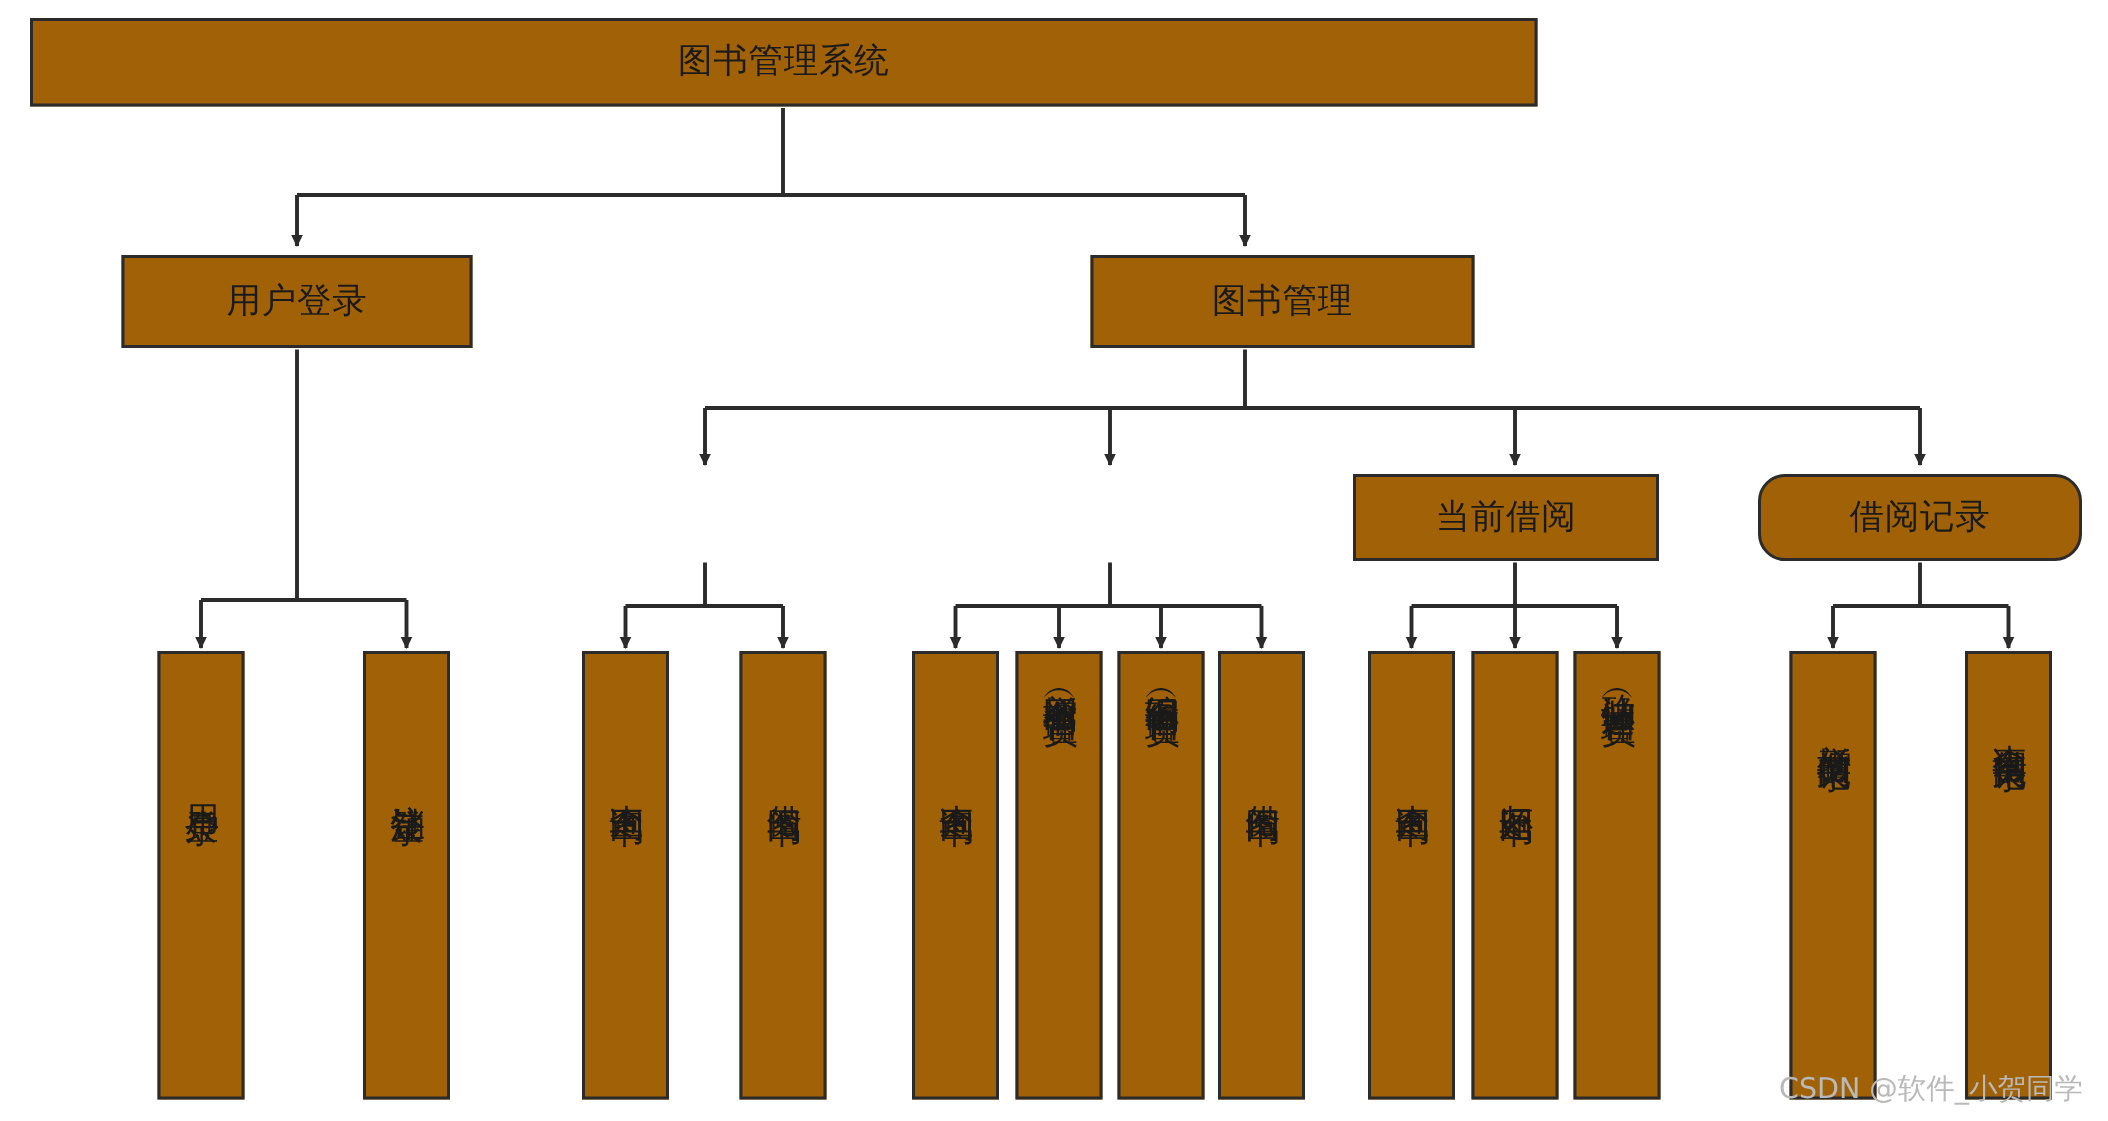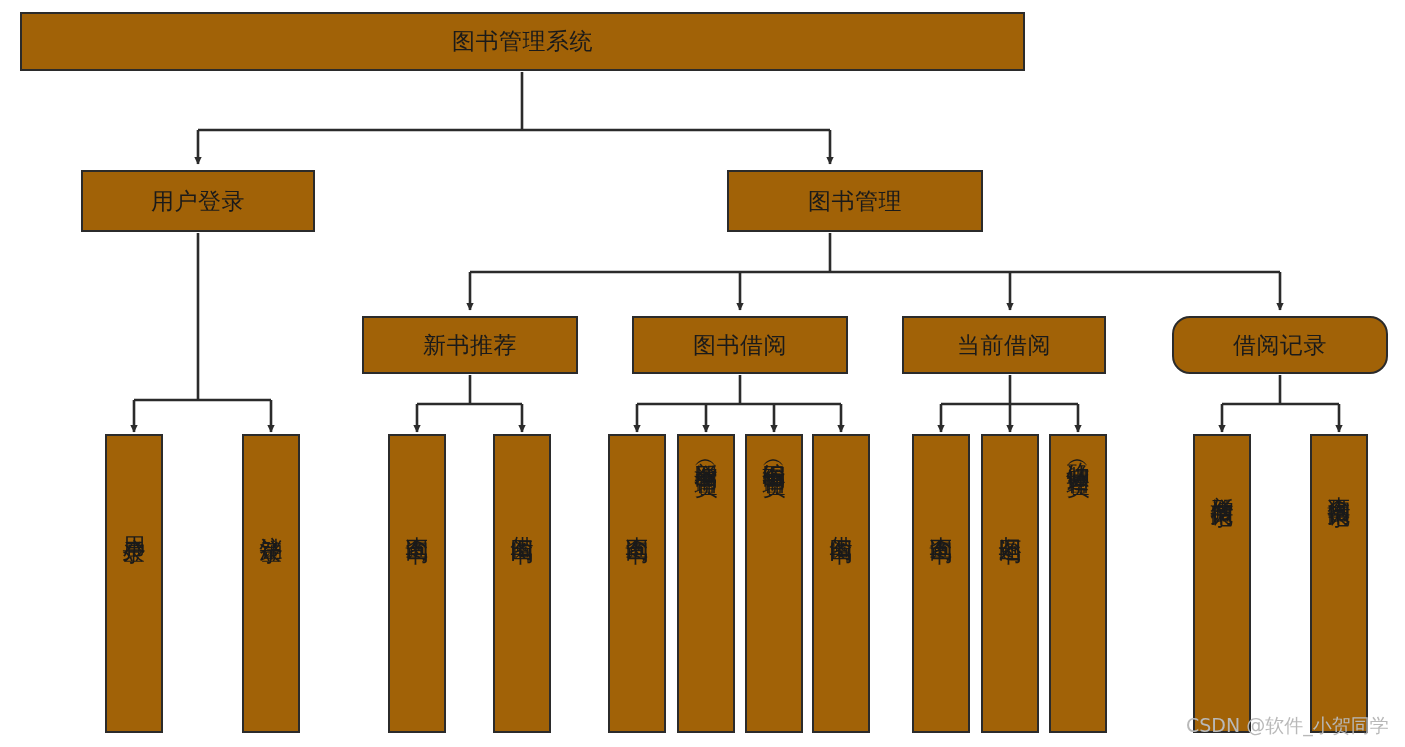--- a/index.html
+++ b/index.html
@@ -132,26 +132,20 @@
     <span class="label">图书管理系统</span>
   </div>
 
   <div class="node h" style="left:81px; top:170px; width:234px; height:62px;">
     <span class="label">用户登录</span>
   </div>
   <div class="node h" style="left:711px; top:170px; width:256px; height:62px;margin-left:16px;">
     <span class="label">图书管理</span>
   </div>
 
-  <div class="node h" style="left:362px; top:316px; width:216px; height:58px;">
-    <span class="label">新书推荐</span>
-  </div>
-  <div class="node h" style="left:632px; top:316px; width:216px; height:58px;">
-    <span class="label">图书借阅</span>
-  </div>
   <div class="node h" style="left:902px; top:316px; width:204px; height:58px;align-items:center;">
     <span class="label">当前借阅</span>
   </div>
   <div class="node h" style="left:1172px; top:316px; width:216px; height:58px;border-radius:18px;">
     <span class="label">借阅记录</span>
   </div>
 
   <div class="node v" style="left:105px; top:434px; width:58px; height:299px; padding-top:82px;">
     <span class="label">用户登录</span>
   </div>

